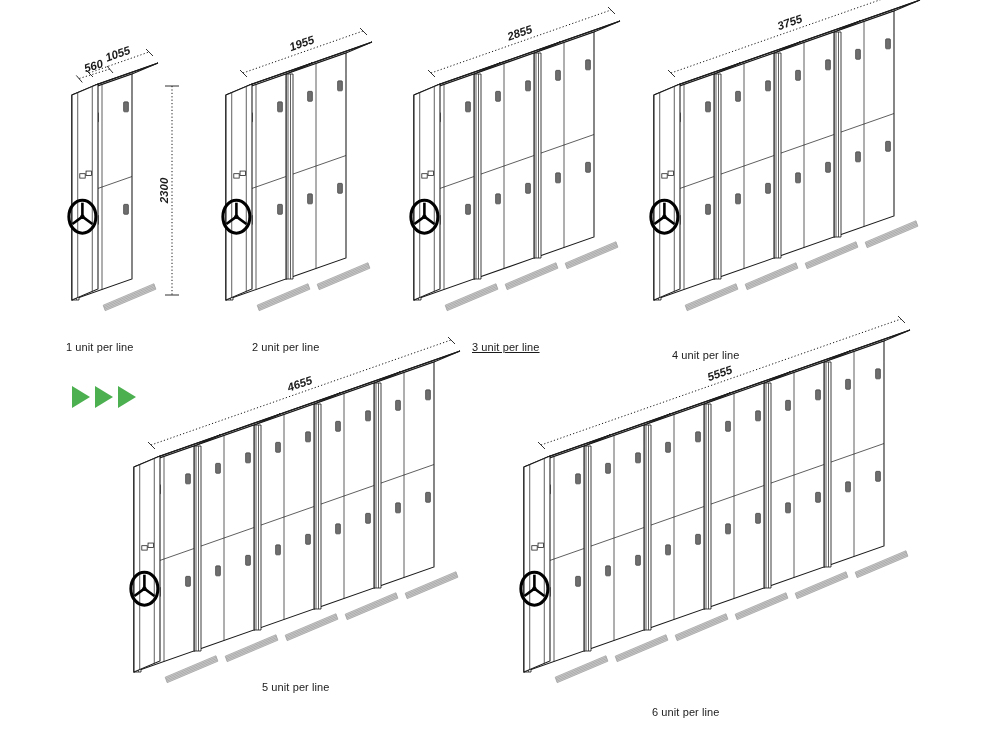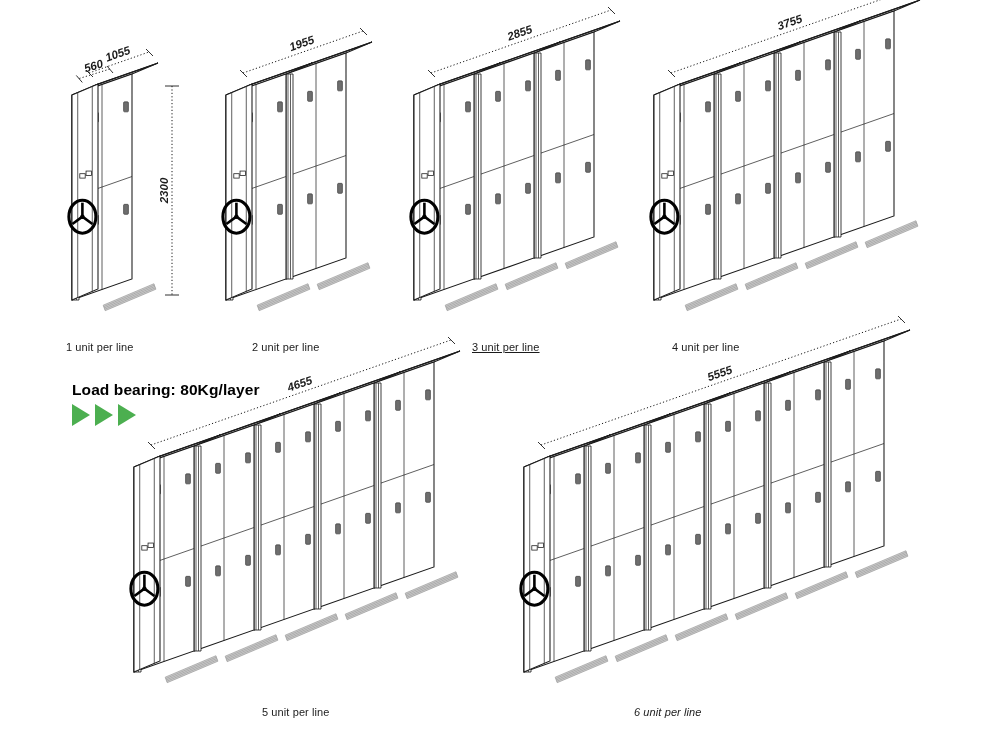--- a/index.html
+++ b/index.html
@@ -371,21 +371,21 @@
           </g>
         </g>
         <g>
           <line x1="51" y1="106" x2="291" y2="22" class="dimdot"></line>
           <line x1="48" y1="103" x2="55" y2="110" class="dimsolid"></line>
           <line x1="288" y1="19" x2="295" y2="26" class="dimsolid"></line>
           <text x="171.00" y="59.00" class="dimtxt" text-anchor="middle" transform="rotate(-19.29 171.00 59.00)">3755</text>
         </g>
       </svg>
     </div>
-    <div class="caption" style="left: 672px; top: 313px;">4 unit per line</div>
+    <div class="caption" style="left: 672px; top: 321px;">4 unit per line</div>
     <div class="cfg" style="left: 100px; top: 318px;">
       <svg width="388" height="400" viewBox="0 0 388 400">
         <g>
           <polygon points="65.20,359.18 115.90,337.73 117.90,343.23 67.20,364.68" class="rail"></polygon>
           <line x1="65.7" y1="360.555" x2="116.4" y2="339.105" class="railline"></line>
           <line x1="66.2" y1="361.93" x2="116.9" y2="340.48" class="railline"></line>
           <line x1="66.7" y1="363.305" x2="117.4" y2="341.855" class="railline"></line>
           <polygon points="125.20,338.18 175.90,316.73 177.90,322.23 127.20,343.68" class="rail"></polygon>
           <line x1="125.69999999999999" y1="339.555" x2="176.39999999999998" y2="318.105" class="railline"></line>
           <line x1="126.19999999999999" y1="340.93" x2="176.89999999999998" y2="319.48" class="railline"></line>
@@ -498,21 +498,21 @@
           </g>
         </g>
         <g>
           <line x1="51" y1="127" x2="351" y2="22" class="dimdot"></line>
           <line x1="48" y1="124" x2="55" y2="131" class="dimsolid"></line>
           <line x1="348" y1="19" x2="355" y2="26" class="dimsolid"></line>
           <text x="201.00" y="69.50" class="dimtxt" text-anchor="middle" transform="rotate(-19.29 201.00 69.50)">4655</text>
         </g>
       </svg>
     </div>
-    <div class="caption" style="left: 262px; top: 678px; text-align: center;">5 unit per line</div>
+    <div class="caption" style="left: 262px; top: 653px; text-align: center;">5 unit per line</div>
     <div class="cfg" style="left: 490px; top: 297px;">
       <svg width="448" height="421" viewBox="0 0 448 421">
         <g>
           <polygon points="65.20,380.18 115.90,358.73 117.90,364.23 67.20,385.68" class="rail"></polygon>
           <line x1="65.7" y1="381.555" x2="116.4" y2="360.105" class="railline"></line>
           <line x1="66.2" y1="382.93" x2="116.9" y2="361.48" class="railline"></line>
           <line x1="66.7" y1="384.305" x2="117.4" y2="362.855" class="railline"></line>
           <polygon points="125.20,359.18 175.90,337.73 177.90,343.23 127.20,364.68" class="rail"></polygon>
           <line x1="125.69999999999999" y1="360.555" x2="176.39999999999998" y2="339.105" class="railline"></line>
           <line x1="126.19999999999999" y1="361.93" x2="176.89999999999998" y2="340.48" class="railline"></line>
@@ -645,22 +645,21 @@
           </g>
         </g>
         <g>
           <line x1="51" y1="148" x2="411" y2="22" class="dimdot"></line>
           <line x1="48" y1="145" x2="55" y2="152" class="dimsolid"></line>
           <line x1="408" y1="19" x2="415" y2="26" class="dimsolid"></line>
           <text x="231.00" y="80.00" class="dimtxt" text-anchor="middle" transform="rotate(-19.29 231.00 80.00)">5555</text>
         </g>
       </svg>
     </div>
-    <div class="caption" style="left: 634px; top: 678px; font-style: italic;">6 unit per line</div>
+    <div class="caption" style="left: 652px; top: 678px;">6 unit per line</div>
     <div class="loadblock">
-      <span class="ltext">Load bearing: 80Kg/layer</span>
       <div class="arrows">
         <div class="arrow" style="border-left: 18px solid rgb(76, 175, 80);"></div>
         <div class="arrow" style="border-left: 18px solid rgb(76, 175, 80);"></div>
         <div class="arrow" style="border-left: 18px solid rgb(76, 175, 80);"></div>
       </div>
     </div>
   </div>
 
 </body></html>

